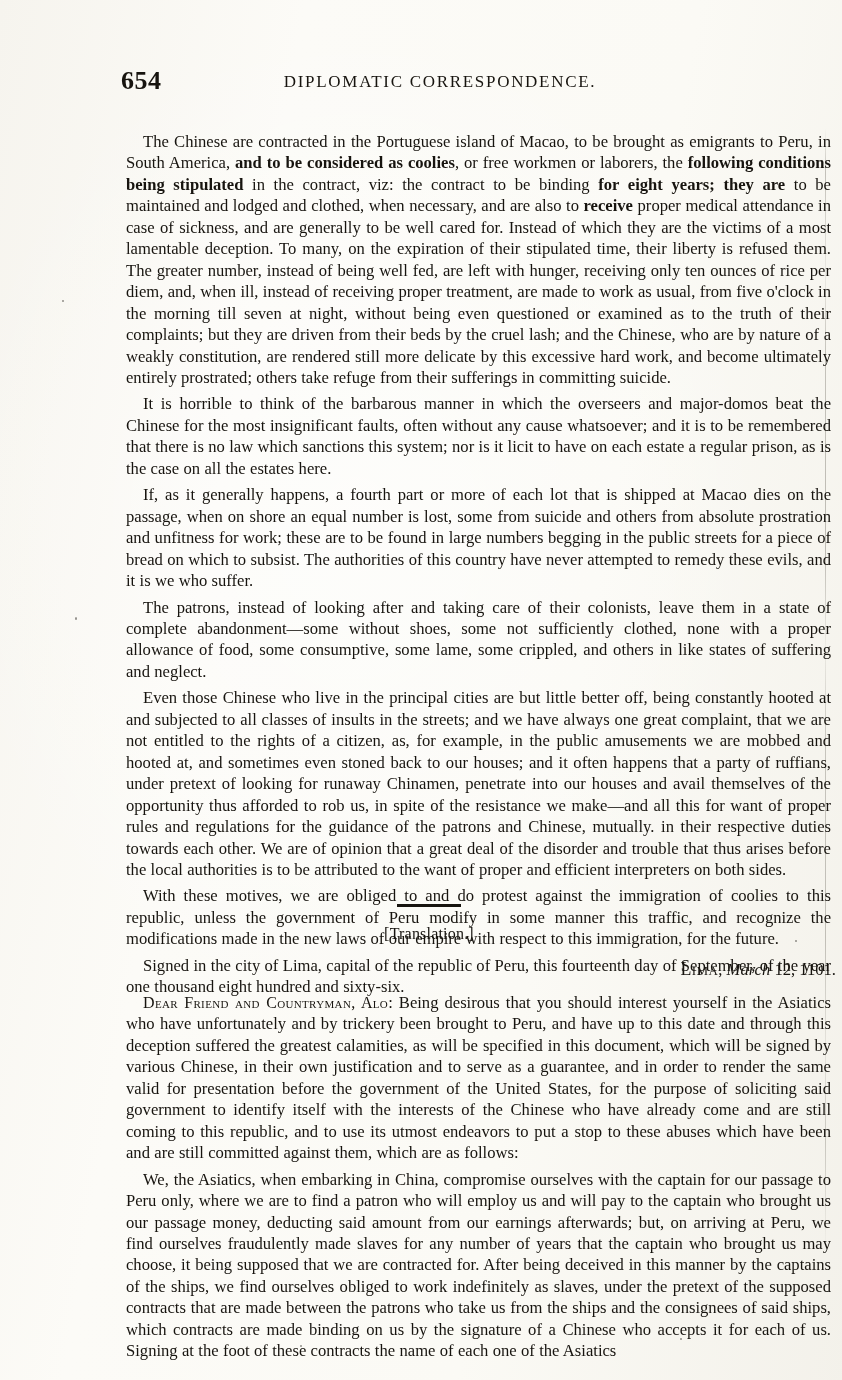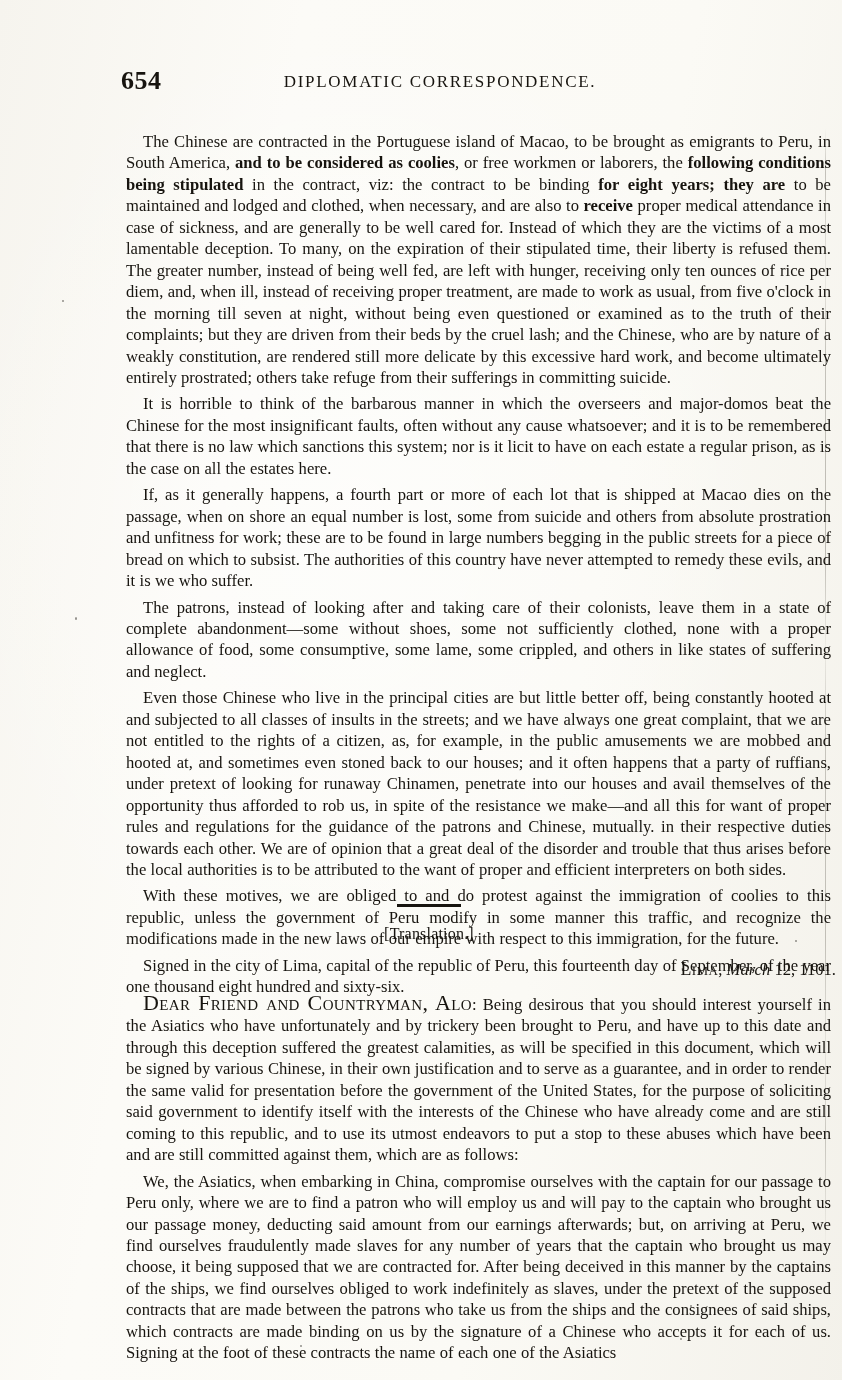--- a/index.html
+++ b/index.html
@@ -158,21 +158,21 @@
 
   
   .letterblock {
     position: absolute;
     left: 113px;
     top: 987px;
     width: 715px;
   }
   .salutation-sc {
     font-variant: small-caps;
-    font-size: 22px;
+    font-size: 16px;
     letter-spacing: 0.35px;
   }
 
   
   .speck {
     position: absolute;
     background: #2a2620;
     border-radius: 50%;
     opacity: 0.5;
     z-index: 3;

